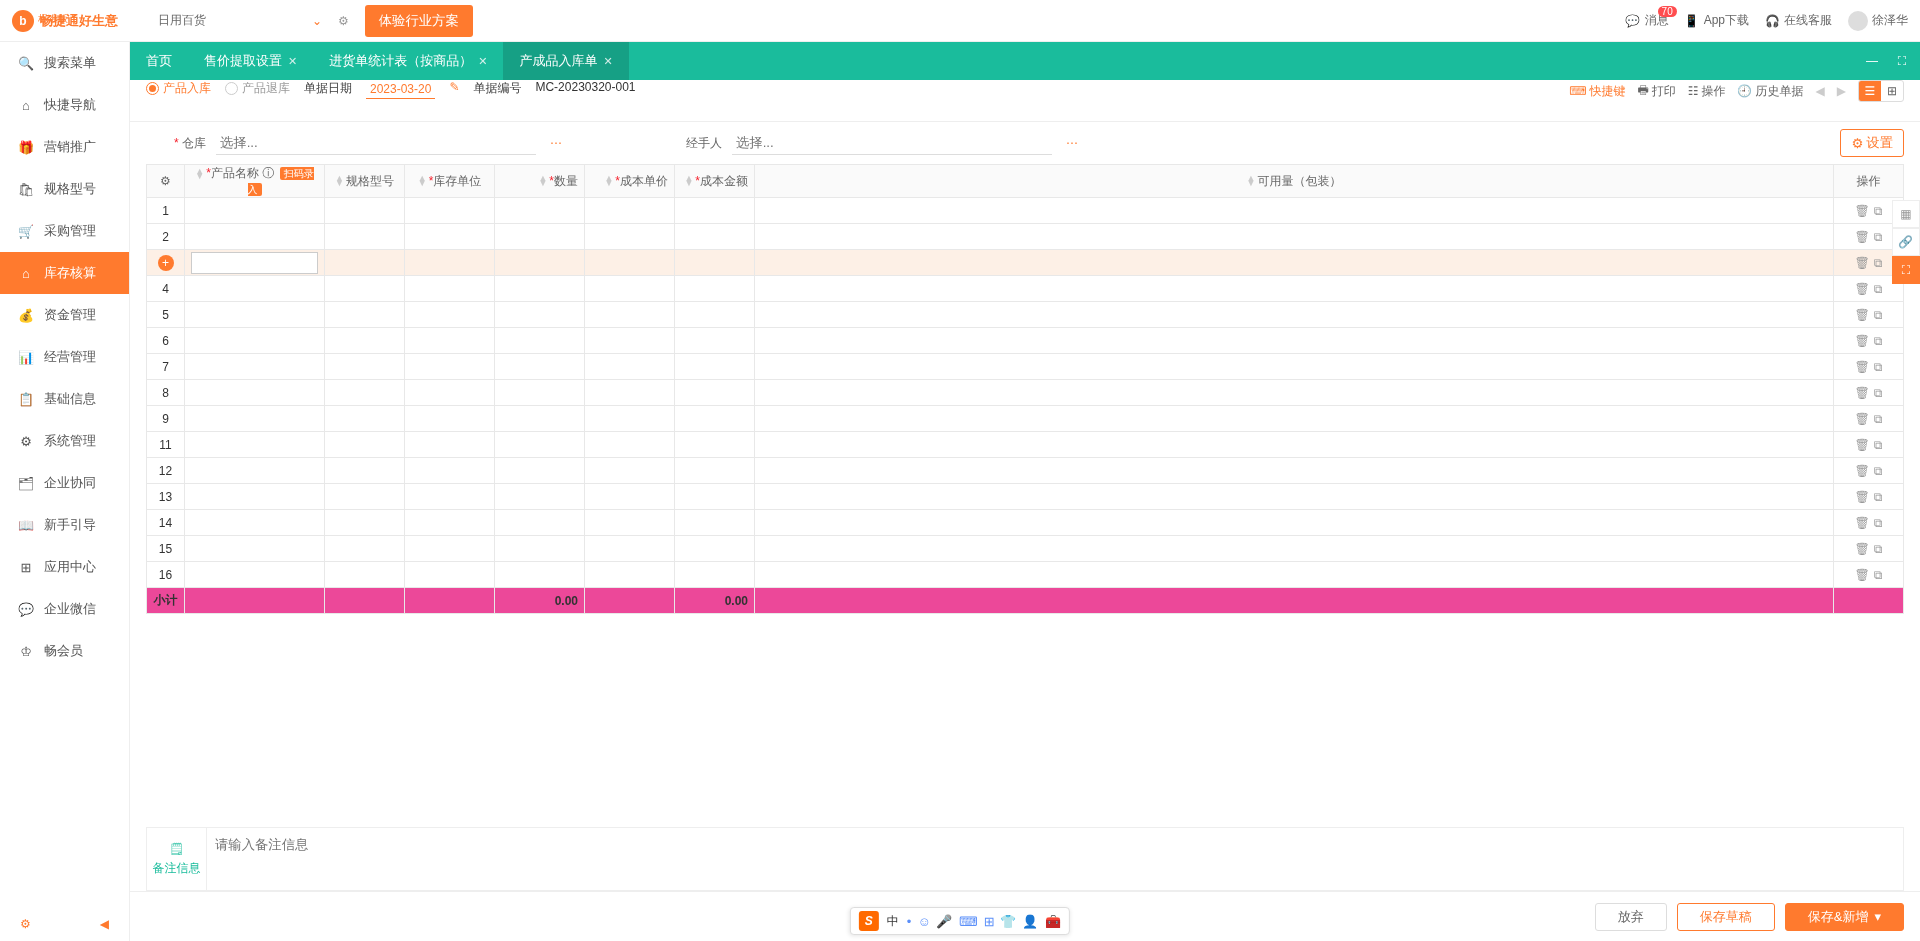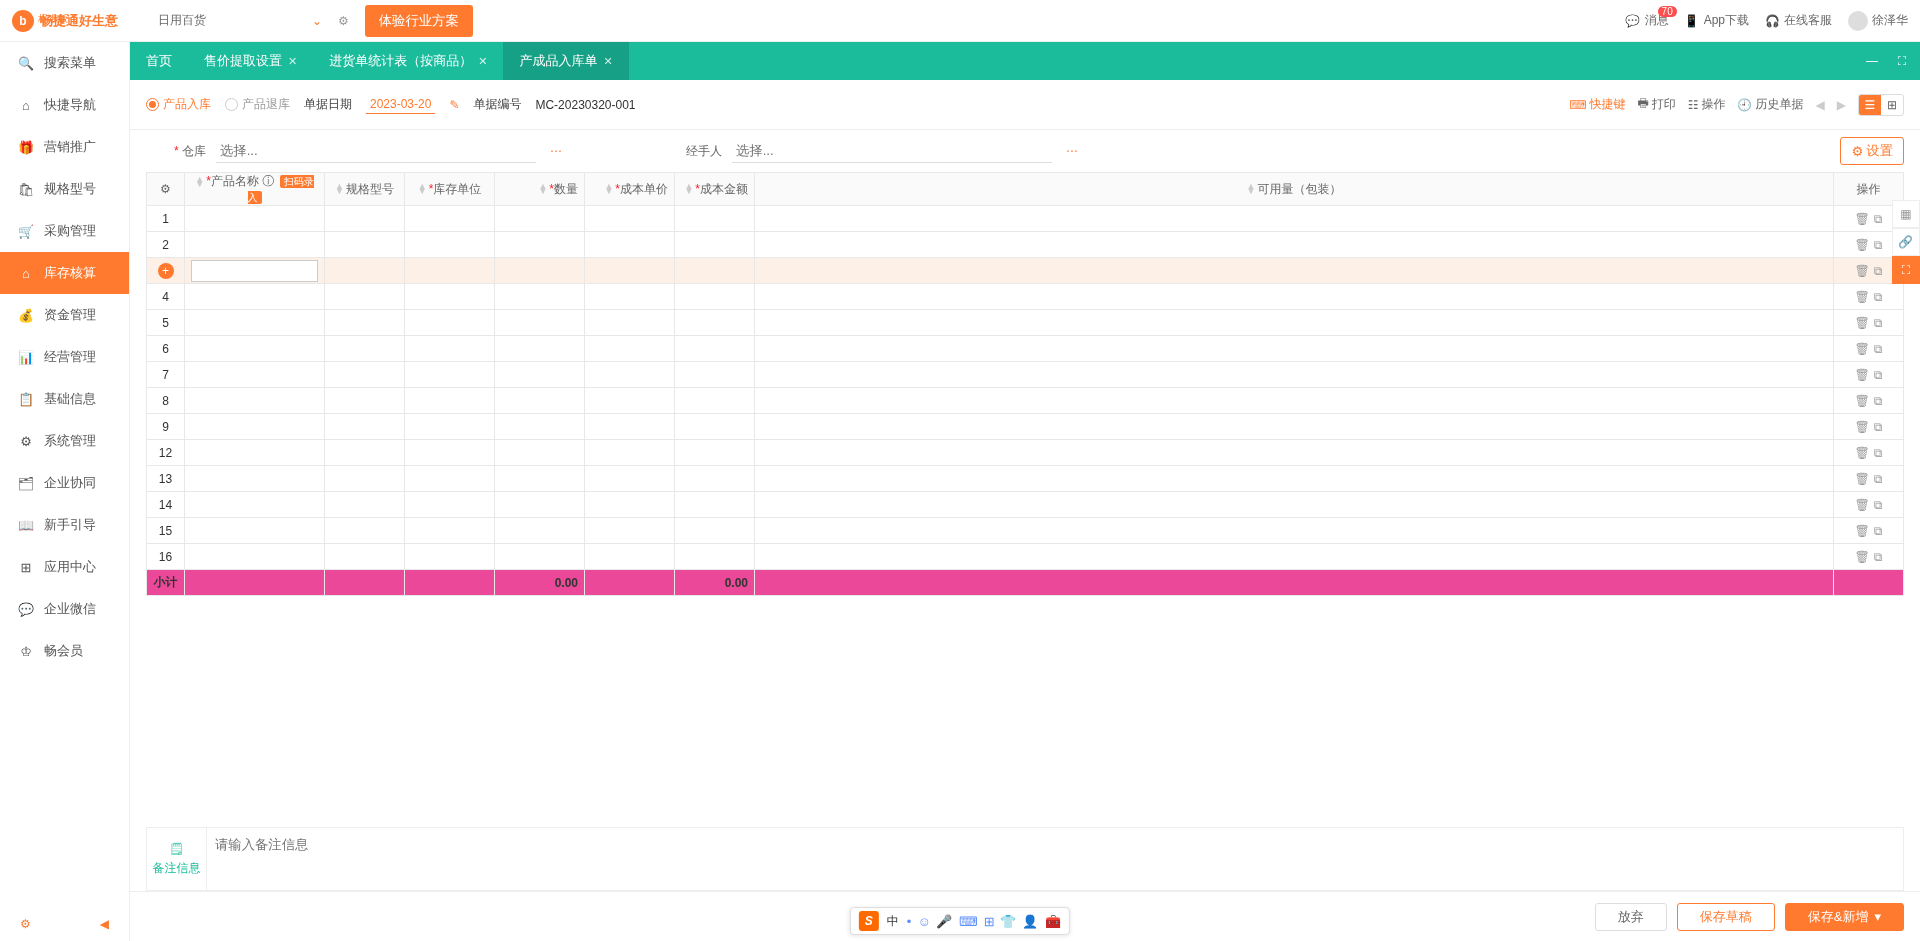--- a/index.html
+++ b/index.html
@@ -24,21 +24,21 @@
 .nav-icon { width: 16px; height: 16px; display: inline-flex; align-items: center; justify-content: center; }
 .sidebar-footer { margin-top: auto; display: flex; justify-content: space-between; padding: 10px 20px; color: #ff7a2e; }
 .main { flex: 1; display: flex; flex-direction: column; background: #f0f0f0; overflow: hidden; }
 .tab-bar { height: 38px; background: #1abc9c; display: flex; align-items: center; color: #fff; }
 .tab { padding: 16px 16px; height: 100%; display: flex; align-items: center; gap: 6px; cursor: pointer; font-size: 13px; }
 .tab.active { background: #16a085; }
 .tab-close { font-size: 11px; opacity: 0.8; }
 .tab-bar-right { margin-left: auto; display: flex; gap: 2px; padding-right: 4px; }
 .tab-bar-right span { width: 28px; height: 28px; display: flex; align-items: center; justify-content: center; cursor: pointer; }
 .content { flex: 1; background: #fff; margin: 0; display: flex; flex-direction: column; overflow: hidden; }
-.toolbar { height: 50px; display: flex; align-items: center; padding: 0 16px; border-bottom: 1px solid #eee; gap: 14px; }
+.toolbar { height: 42px; display: flex; align-items: flex-start; padding: 0 16px; border-bottom: 1px solid #eee; gap: 14px; }
 .radio-group { display: flex; gap: 14px; align-items: center; }
 .radio-item { display: flex; align-items: center; gap: 4px; cursor: pointer; }
 .radio-circle { width: 13px; height: 13px; border: 1px solid #ccc; border-radius: 50%; display: inline-flex; align-items: center; justify-content: center; }
 .radio-circle.checked { border-color: #ff7a2e; }
 .radio-circle.checked::after { content: ''; width: 7px; height: 7px; background: #ff7a2e; border-radius: 50%; }
 .radio-item.checked { color: #ff7a2e; }
 .field-label { color: #404040; }
 .date-val { color: #ff7a2e; border-bottom: 1px solid #ff7a2e; padding: 2px 4px; }
 .pencil { color: #ff7a2e; cursor: pointer; }
 .toolbar-right { margin-left: auto; display: flex; align-items: center; gap: 12px; color: #666; }
@@ -378,20 +378,31 @@
     <td class="col-name"></td>
     <td class="col-spec"></td>
     <td class="col-unit"></td>
     <td class="col-qty"></td>
     <td class="col-price"></td>
     <td class="col-amt"></td>
     <td class="col-avail"></td>
     <td class="col-ops"><span class="op-icon">🗑</span><span class="op-icon">⧉</span></td>
               </tr>
               <tr>
+                <td class="col-idx">11</td>
+    <td class="col-name"></td>
+    <td class="col-spec"></td>
+    <td class="col-unit"></td>
+    <td class="col-qty"></td>
+    <td class="col-price"></td>
+    <td class="col-amt"></td>
+    <td class="col-avail"></td>
+    <td class="col-ops"><span class="op-icon">🗑</span><span class="op-icon">⧉</span></td>
+              </tr>
+              <tr>
                 <td class="col-idx">12</td>
     <td class="col-name"></td>
     <td class="col-spec"></td>
     <td class="col-unit"></td>
     <td class="col-qty"></td>
     <td class="col-price"></td>
     <td class="col-amt"></td>
     <td class="col-avail"></td>
     <td class="col-ops"><span class="op-icon">🗑</span><span class="op-icon">⧉</span></td>
               </tr>

